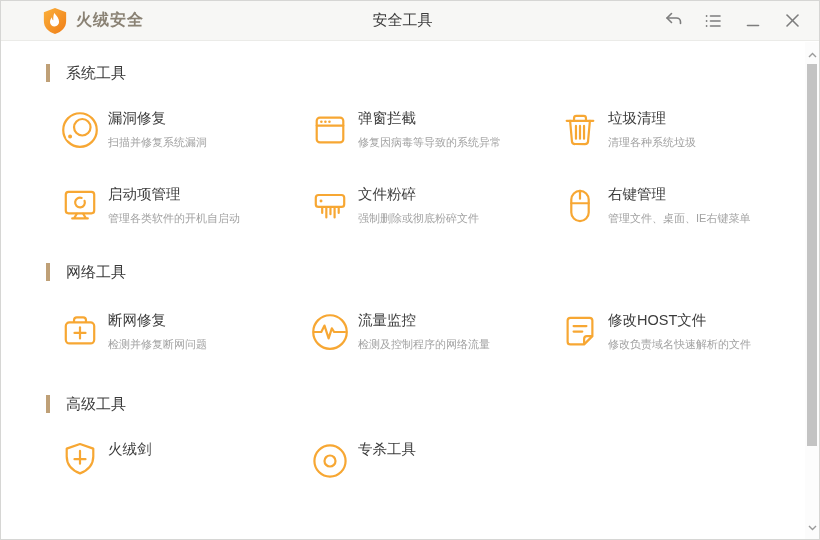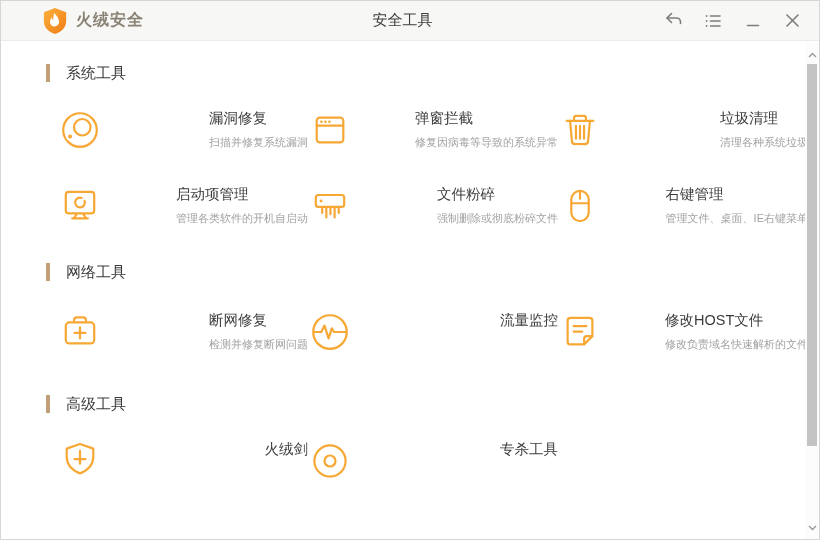--- a/index.html
+++ b/index.html
@@ -19,21 +19,21 @@
   
   .content { position:absolute; top:41px; left:0; right:14px; bottom:0; overflow:hidden;margin-left:7px; }
   .section-header { display:flex; align-items:center; margin:0 0 0 38px; height:20px; }
   .sec1 .section-header { margin-top:21px; }
   .sec2 .section-header { margin-top:34px; }
   .sec3 .section-header { margin-top:40px; }
   .section-bar { width:4px; height:18px; background:#bfa077; margin-right:16px; }
   .section-label { font-size:15px; color:#3a3a3a; }
   .tool-grid { margin:25px 0 0 50px; display:grid; grid-template-columns:250px 250px 250px; row-gap:32px; }
   .sec2 .tool-grid { margin-top:28px; }
-  .tool { display:flex; gap:6px; height:44px; cursor:pointer;justify-content:space-between; }
+  .tool { display:flex; gap:6px; height:44px; cursor:pointer; }
   .tool-icon { width:44px; height:44px; flex:0 0 44px; }
   .tool-icon svg { width:44px; height:44px; stroke:#f7a733; fill:none; stroke-width:2.4; stroke-linecap:round; stroke-linejoin:round; }
   .tool-icon svg .f { fill:#f7a733; stroke:none; }
   .tool-icon svg .fw { fill:#f7a733; stroke:#fff; stroke-width:2.2; }
   .tool-text { padding-top:1px; }
   .tool-name { font-size:14.5px; color:#3c3c3c; }
   .tool-desc { font-size:11px; color:#a2a2a2; margin-top:7px; white-space:nowrap; }
 
   
   .scrollbar { position:absolute; top:41px; right:0; width:14px; bottom:0; background:#fcfcfc; }
@@ -196,20 +196,21 @@
               <div class="tool-desc">检测并修复断网问题</div>
             </div>
           </div>
           <div class="tool">
             <div class="tool-icon"><svg viewBox="0 0 48 48">
                 <circle cx="24" cy="24" r="18.3"></circle>
                 <path d="M7 24 h7.5 l3.5 -7 4.5 14 3.5 -11 2.5 4 h12"></path>
               </svg></div>
             <div class="tool-text">
               <div class="tool-name">流量监控</div>
+              <div class="tool-desc">检测及控制程序的网络流量</div>
             </div>
           </div>
           <div class="tool">
             <div class="tool-icon"><svg viewBox="0 0 48 48">
                 <path d="M13.5 8.5 h21 a3 3 0 0 1 3 3 v17 l-9 9 h-15 a3 3 0 0 1 -3 -3 v-23 a3 3 0 0 1 3 -3 z"></path>
                 <path d="M37 28.5 h-5.5 a3 3 0 0 0 -3 3 v5.5"></path>
                 <line x1="17" y1="17.5" x2="31" y2="17.5"></line>
                 <line x1="17" y1="23.5" x2="26.5" y2="23.5"></line>
               </svg></div>
             <div class="tool-text">

